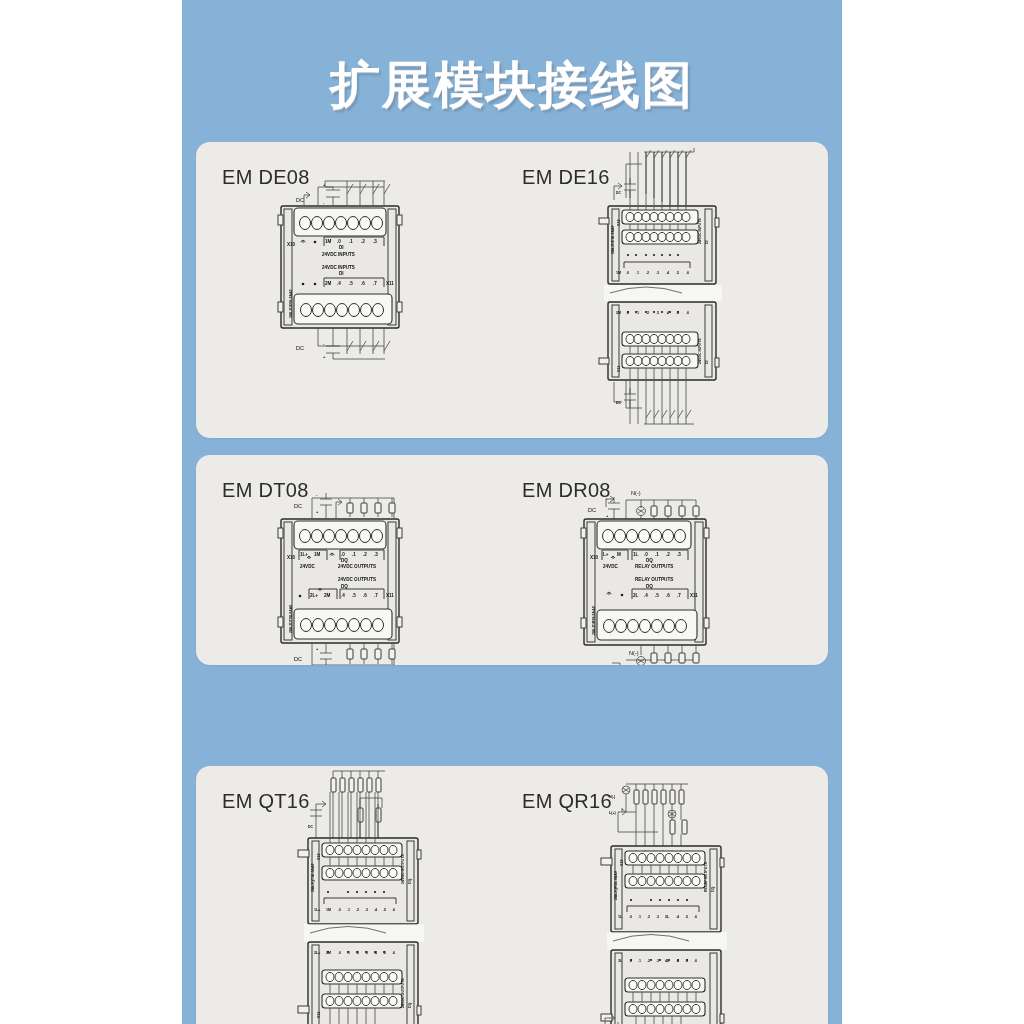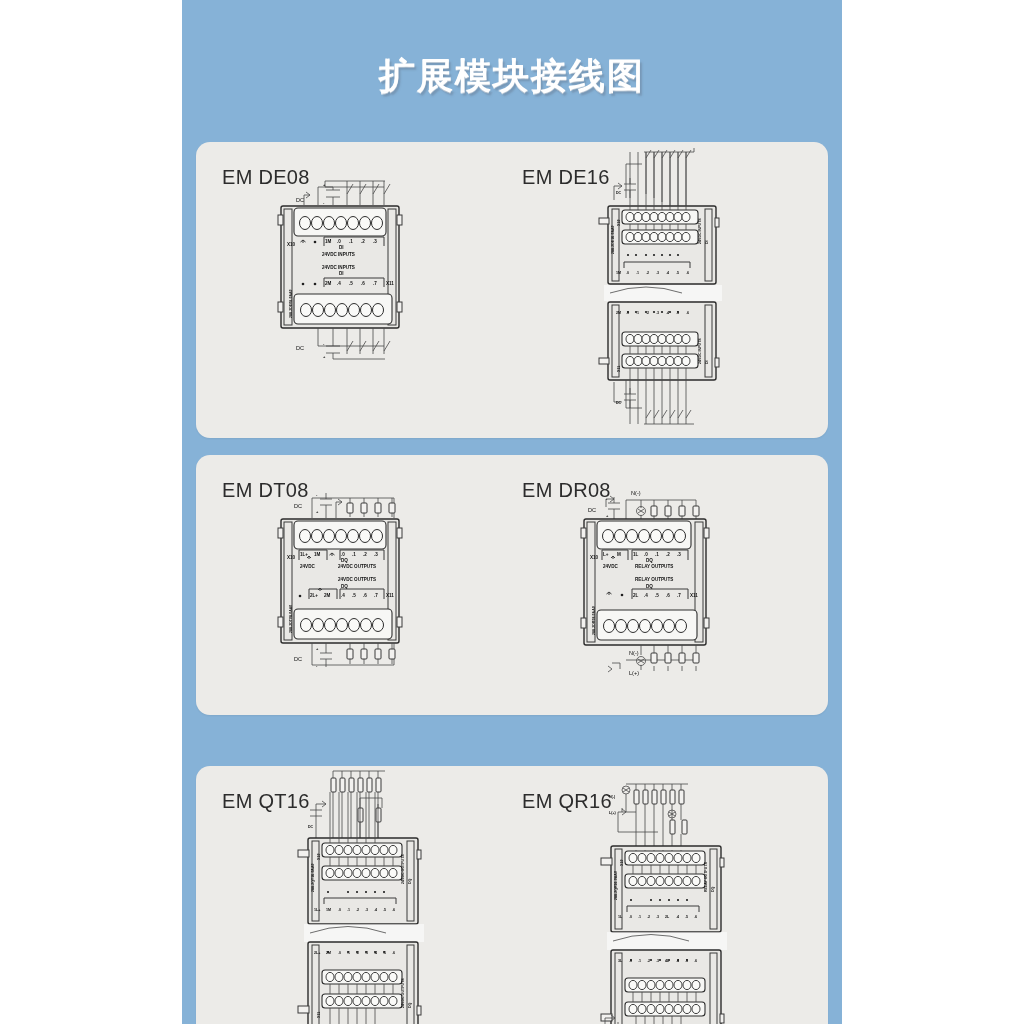--- a/index.html
+++ b/index.html
@@ -14,36 +14,36 @@
   
   .panel{
     position:absolute;left:182px;top:0;width:660px;height:1024px;
     background:#86b2d7;
   }
 
   
   .page-title{
     position:absolute;left:182px;top:52px;width:660px;
     text-align:center;
-    font-size:36px;font-weight:bold;letter-spacing:2px;
+    font-size:50px;font-weight:bold;letter-spacing:2px;
     color:#ffffff;
     text-shadow:2px 3px 2px rgba(105,130,155,.55), 0 1px 0 rgba(255,255,255,.9);
     font-family:"DejaVu Sans", sans-serif;
   }
 
   
   .card{
     position:absolute;left:196px;width:632px;
     background:#ecebe8;
     border-radius:14px;
     box-shadow:0 1px 2px rgba(0,0,0,.06);
     overflow:hidden;
   }
   #card-1{top:142px;height:296px;}
-  #card-2{top:455px;height:260px;}
+  #card-2{top:455px;height:210px;}
   #card-3{top:766px;height:300px;}
 
   .card-half{position:absolute;top:0;height:100%;padding-left:13px;}
   .half-left{left:0;width:316px;}
   .half-right{left:300px;width:316px;}
 
   .mod-title{
     position:absolute;left:26px;top:24px;
     font-size:20px;color:#2c2c2c;letter-spacing:.3px;
     font-family:"Liberation Sans", sans-serif;

